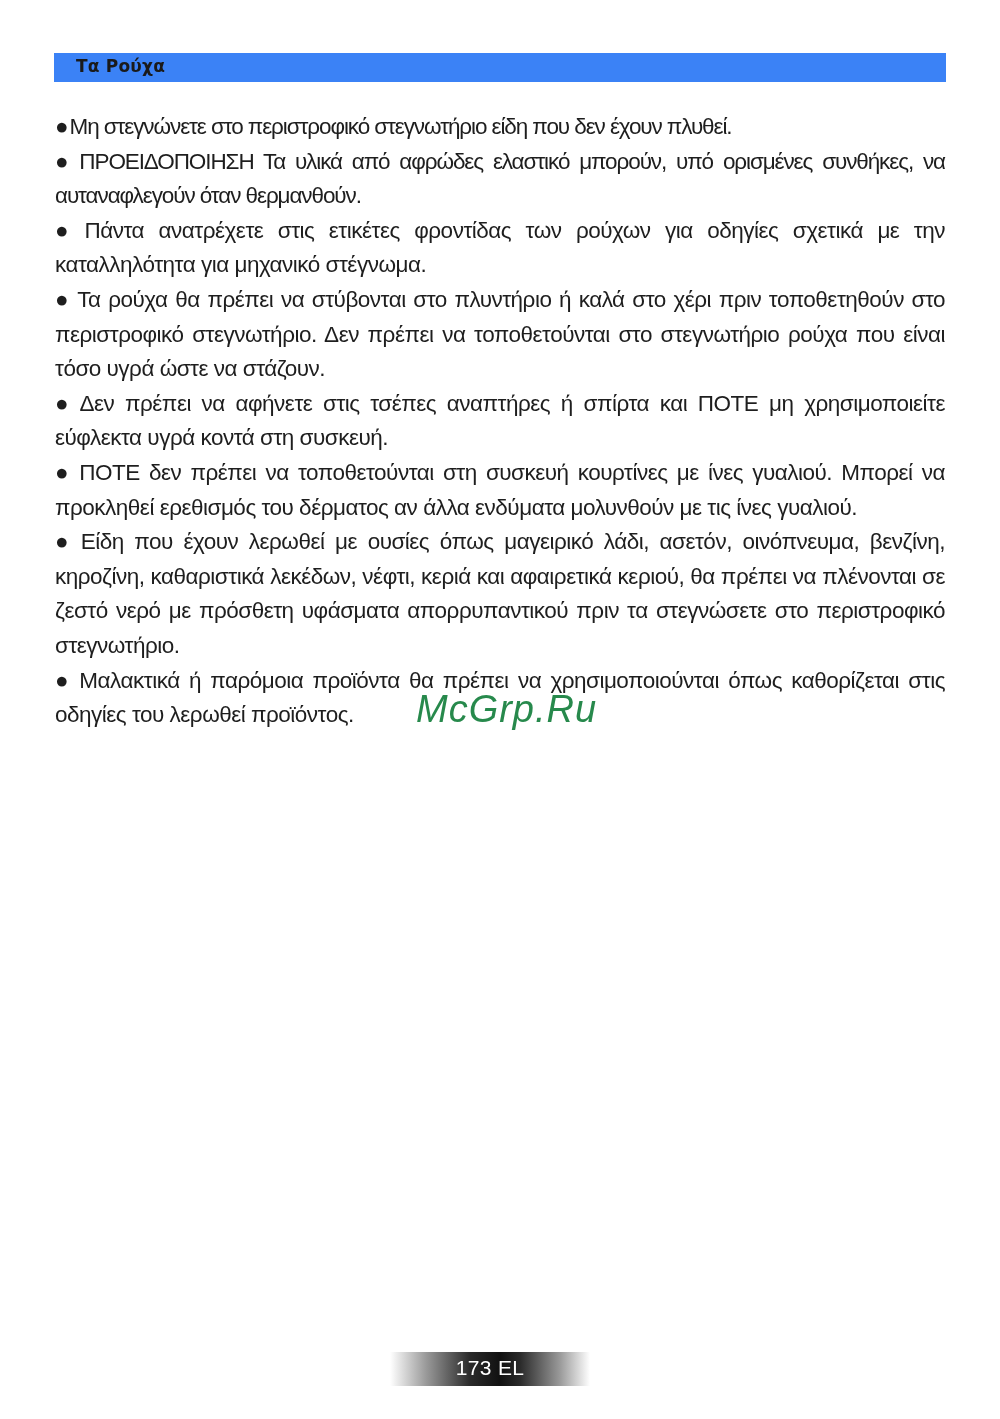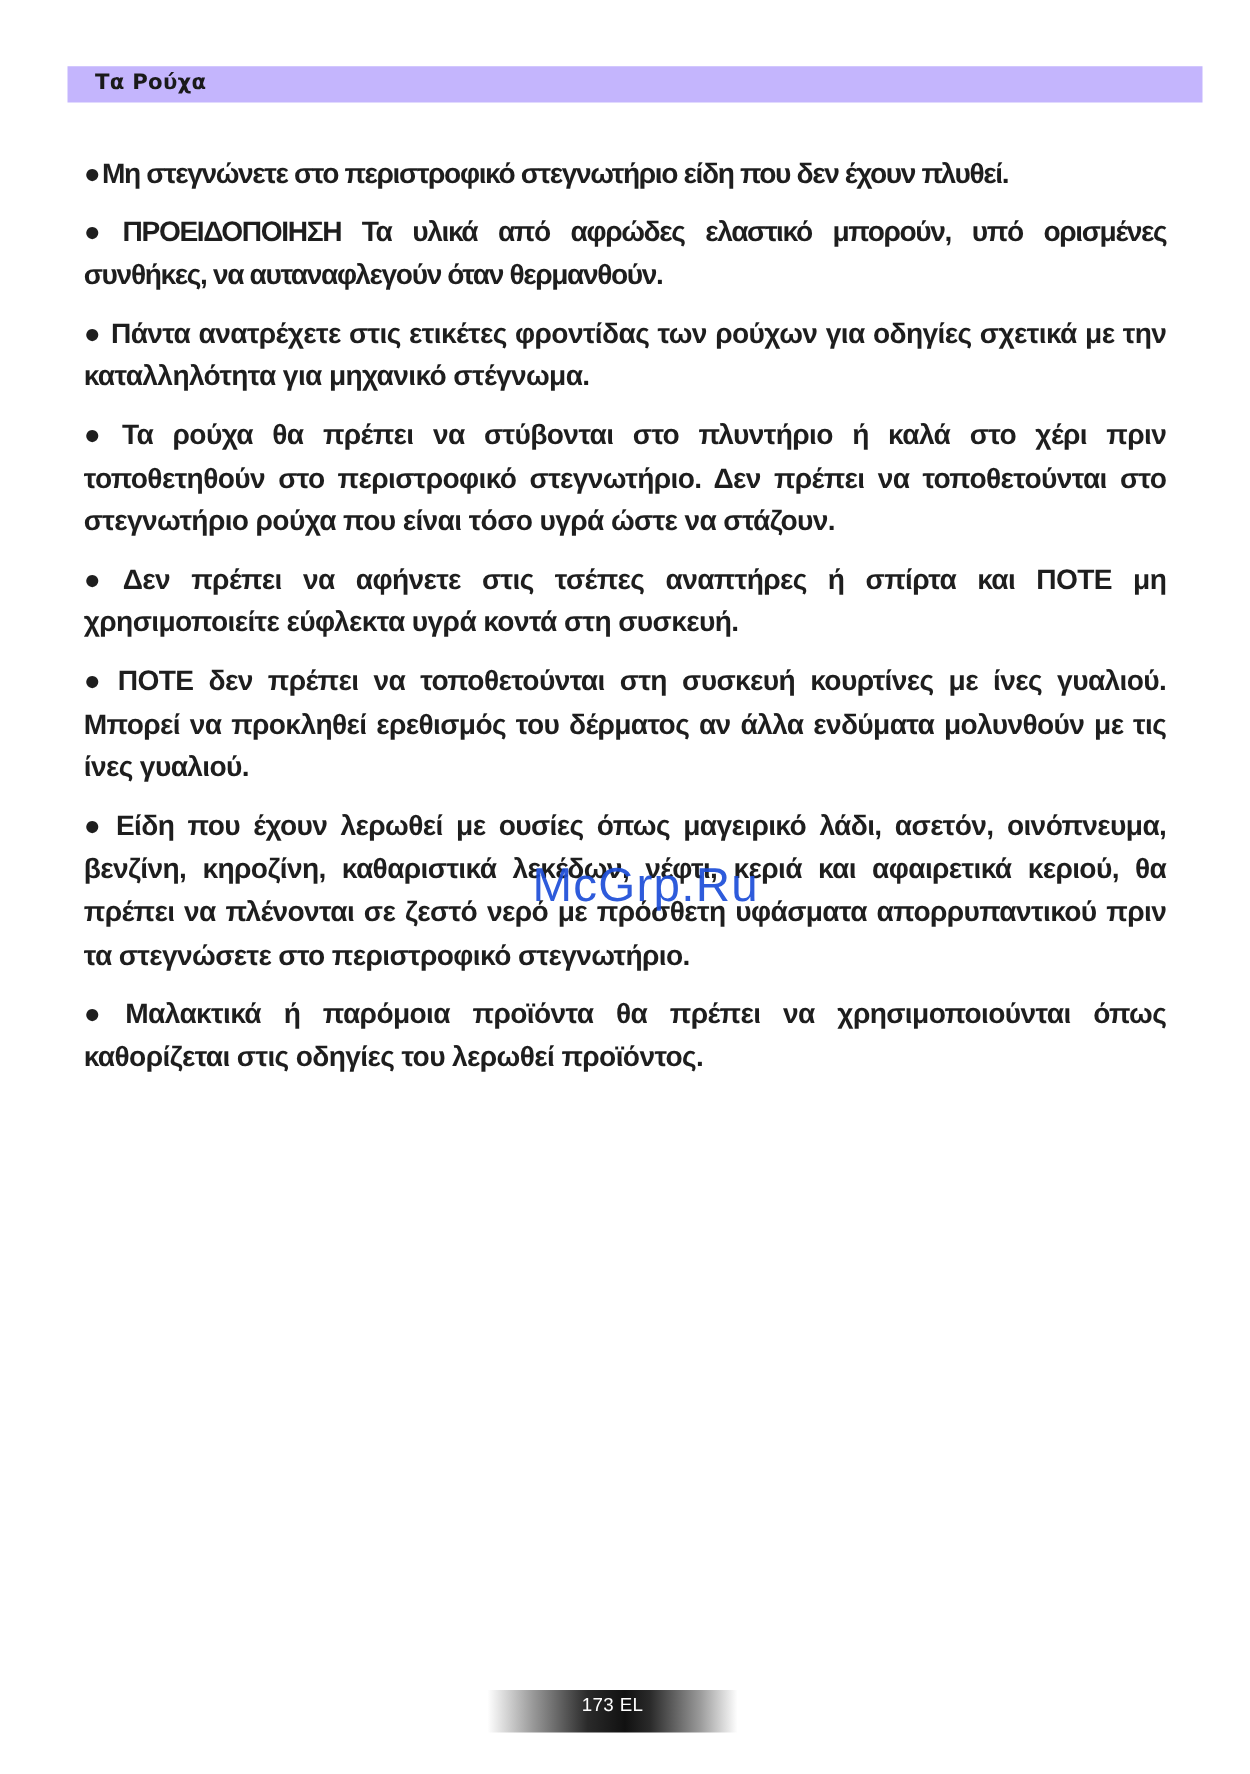--- a/index.html
+++ b/index.html
@@ -1,46 +1,45 @@
 <!DOCTYPE html>
 <html><head>
 <meta charset="utf-8">
 <style>
   html, body { margin: 0; padding: 0; background: #ffffff; }
   body { width: 1000px; height: 1419px; position: relative; overflow: hidden; }
   .header-bar {
     position: absolute; left: 54px; top: 53px; width: 892px; height: 29px;
-    background: #c4b5fd;
-    padding-left: 16px;
+    background: #3b82f6;
   }
   .header-title {
     position: absolute; left: 22px; top: 3px;
     font-family: "DejaVu Sans", sans-serif; font-weight: bold; font-size: 17px;
     color: #1a1a1a; letter-spacing: 0.2px;
   }
   .content {
     position: absolute; left: 55px; top: 110px; width: 890px;
     font-family: "Liberation Sans", sans-serif; font-size: 22.5px;
     line-height: 34.6px; color: #1e1e1e;
   }
-  .para { margin: 12px; text-align: justify; text-align-last: left; letter-spacing: -0.5px; font-weight: bold; }
+  .para { margin: 0; text-align: justify; text-align-last: left; letter-spacing: -0.5px; }
   .para.tight { letter-spacing: -1.1px; }
   .bullet { display: inline-block; margin-right: 2px; }
   .watermark {
-    position: absolute; left: 426px; top: 688px;
-    font-family: "Liberation Sans", sans-serif; 
-    font-size: 38px; color: #1d4ed8; letter-spacing: 1px; opacity: 0.92;
+    position: absolute; left: 416px; top: 688px;
+    font-family: "Liberation Sans", sans-serif; font-style: italic;
+    font-size: 38px; color: #15803d; letter-spacing: 1px; opacity: 0.92;
   }
   .page-footer {
     position: absolute; left: 390px; top: 1352px; width: 200px; height: 34px;
     background: linear-gradient(to right, #ffffff 0%, #9a9a9a 18%, #2a2a2a 40%, #111 55%, #2a2a2a 65%, #9a9a9a 85%, #ffffff 100%);
   }
   .page-number {
     position: absolute; left: 0; right: 0; top: 4px; text-align: center;
-    font-family: "Liberation Sans", sans-serif; font-size: 15px; color: #ffffff;
+    font-family: "Liberation Sans", sans-serif; font-size: 21px; color: #ffffff;
     letter-spacing: 0.3px;
   }
 </style>
 </head>
 <body>
 
 <div class="header-bar">
   <span class="header-title">Τα Ρούχα</span>
 </div>
 

